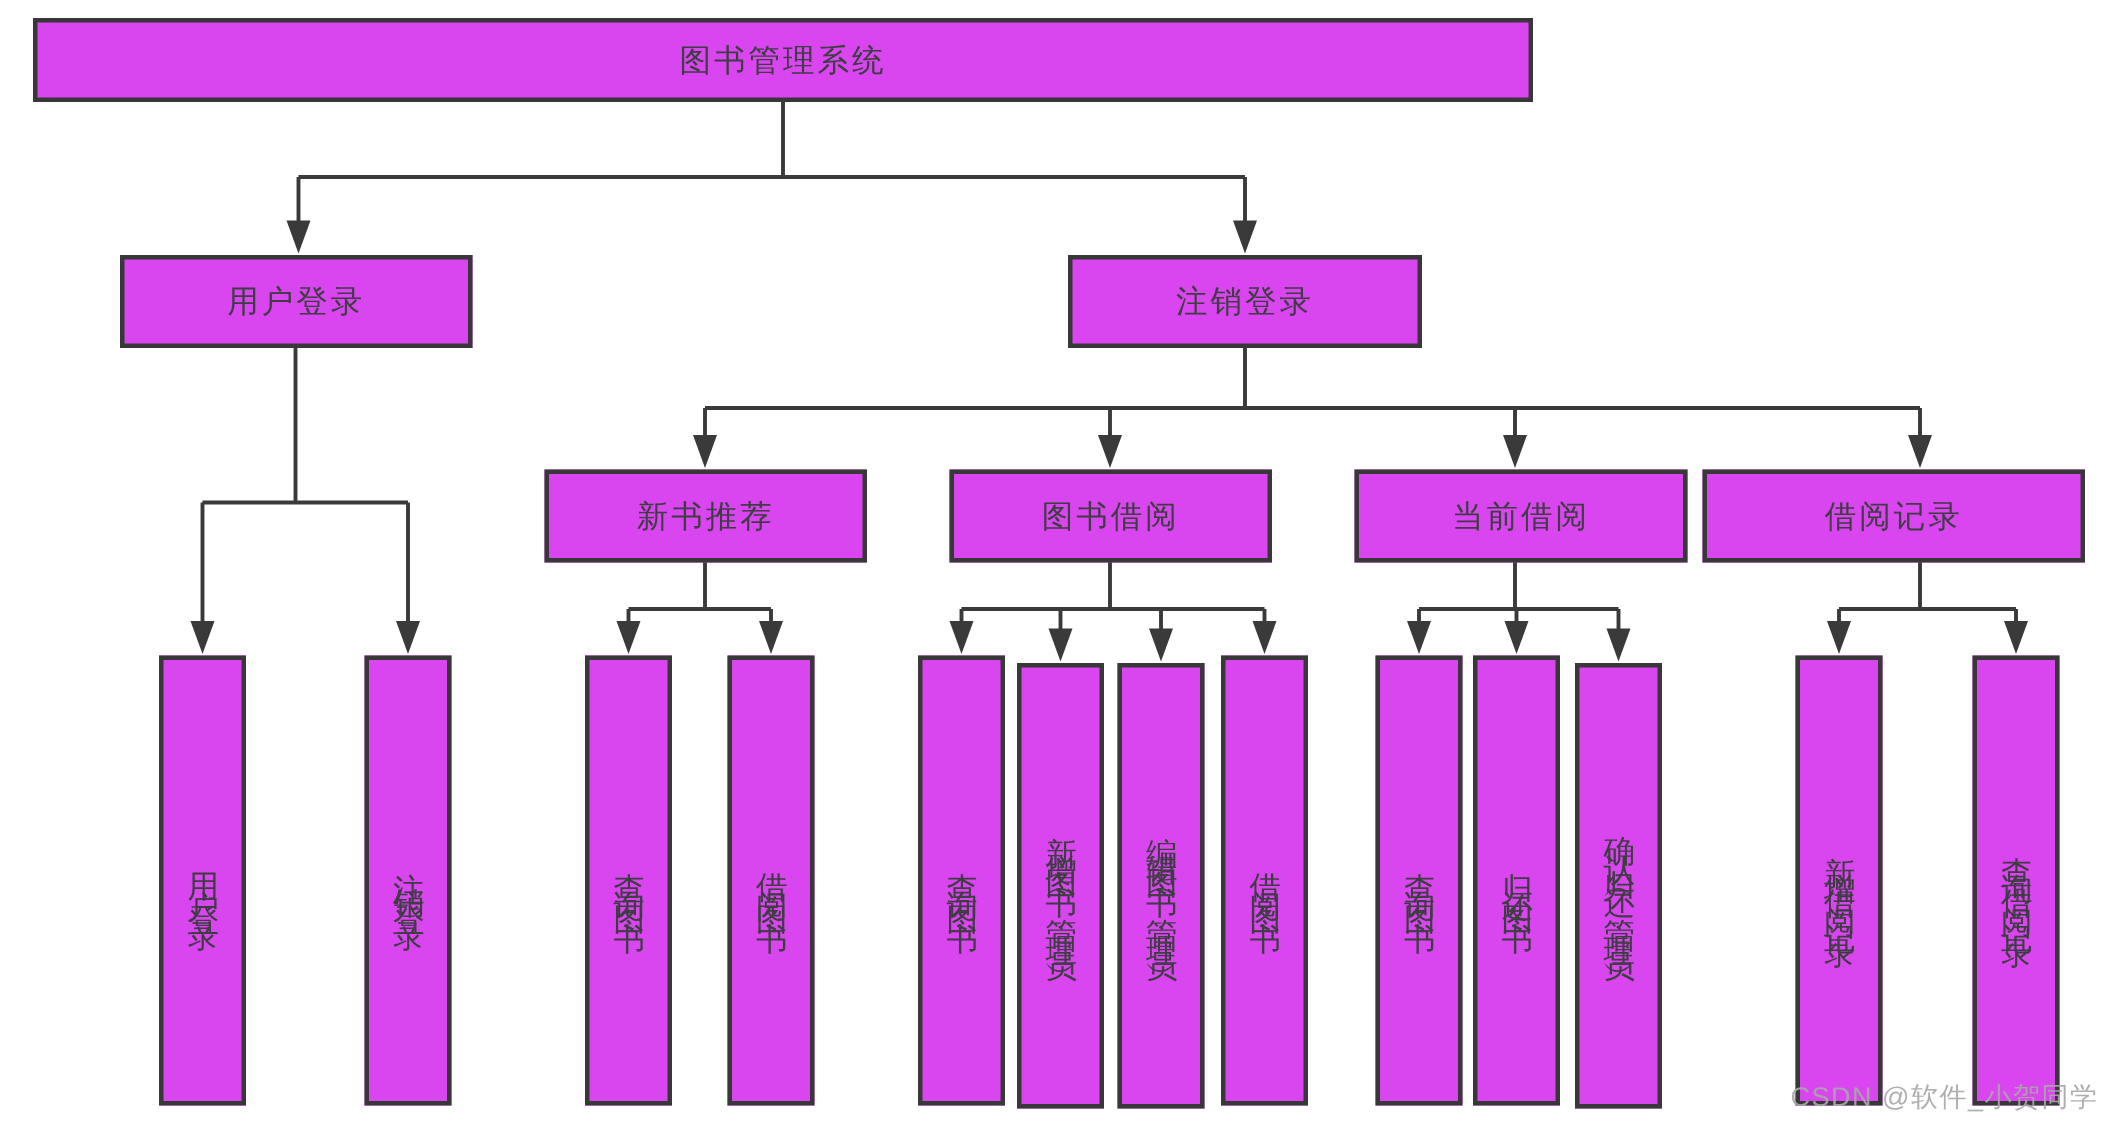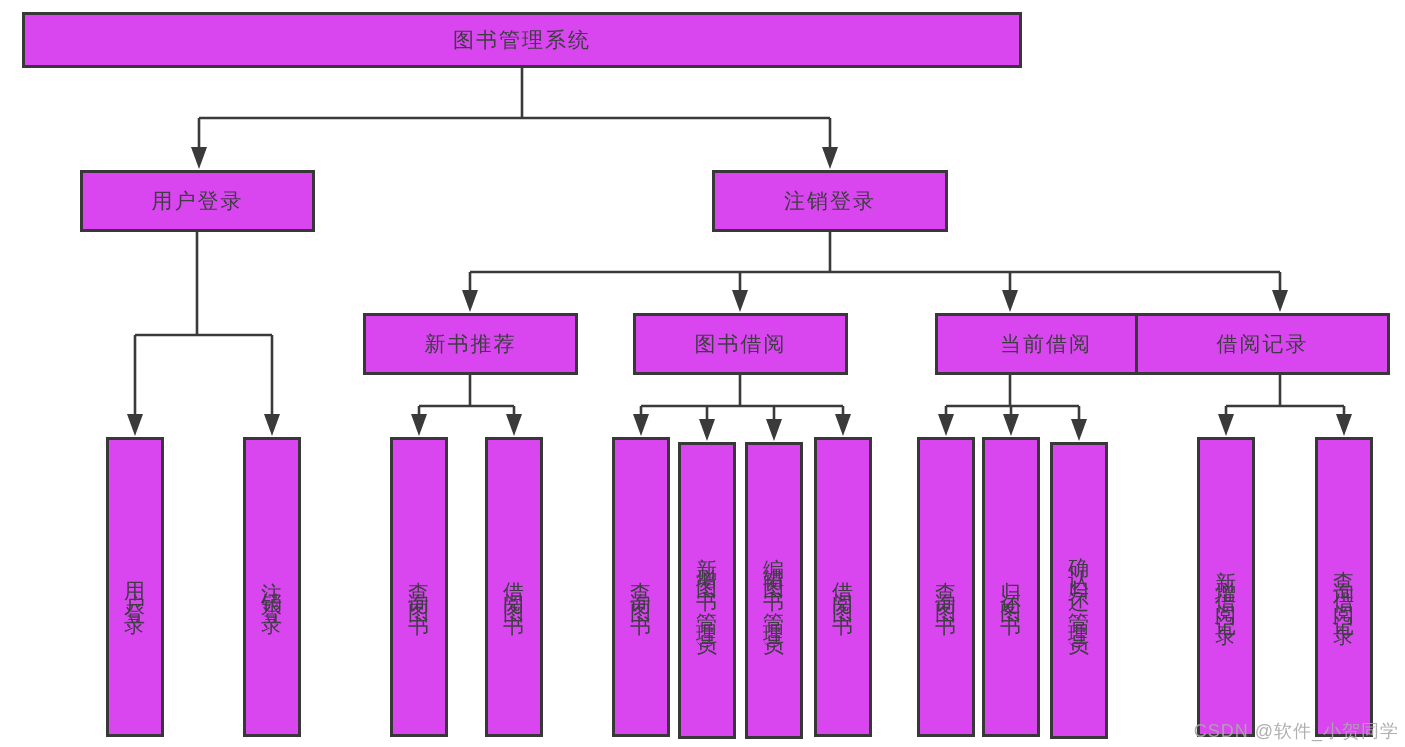--- a/index.html
+++ b/index.html
@@ -125,21 +125,21 @@
   <div class="node hnode" style="left:712px;top:170px;width:236px;">
     <span>注销登录</span>
   </div>
 
   <div class="node hnode" style="left:633px;top:313px;width:215px;">
     <span>图书借阅</span>
   </div>
   <div class="node hnode" style="left:363px;top:313px;width:215px;">
     <span>新书推荐</span>
   </div>
-  <div class="node hnode" style="left:903px;top:313px;width:222px;margin-left:32px;">
+  <div class="node hnode" style="left:903px;top:313px;width:222px;">
     <span>当前借阅</span>
   </div>
   <div class="node hnode" style="left:1135px;top:313px;width:255px;">
     <span>借阅记录</span>
   </div>
 
   <div class="node vnode" style="left:106px;">
     <span>用户登录</span>
   </div>
   <div class="node vnode" style="left:243px;">

